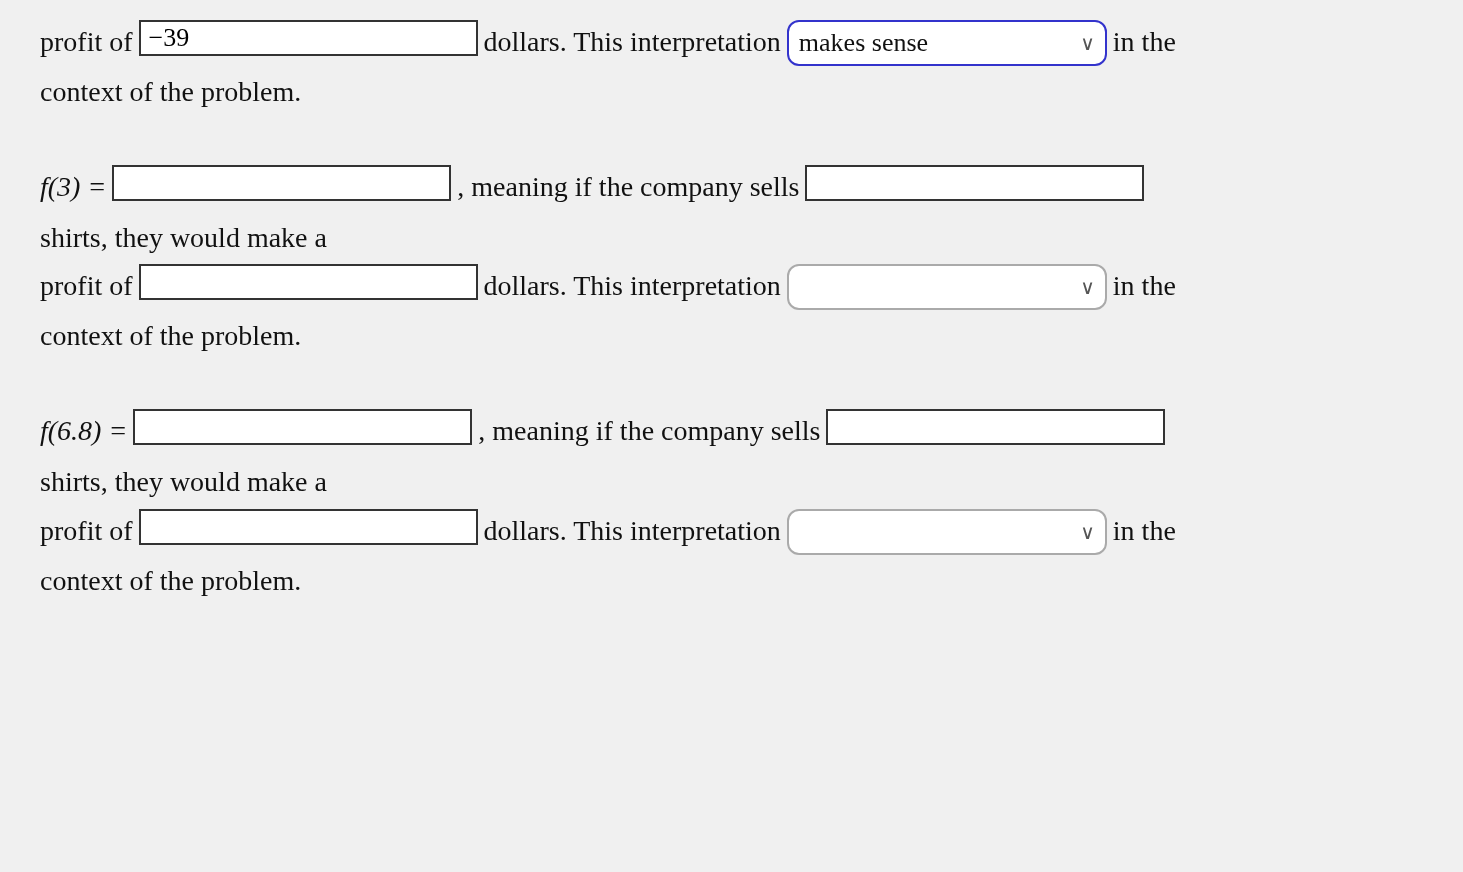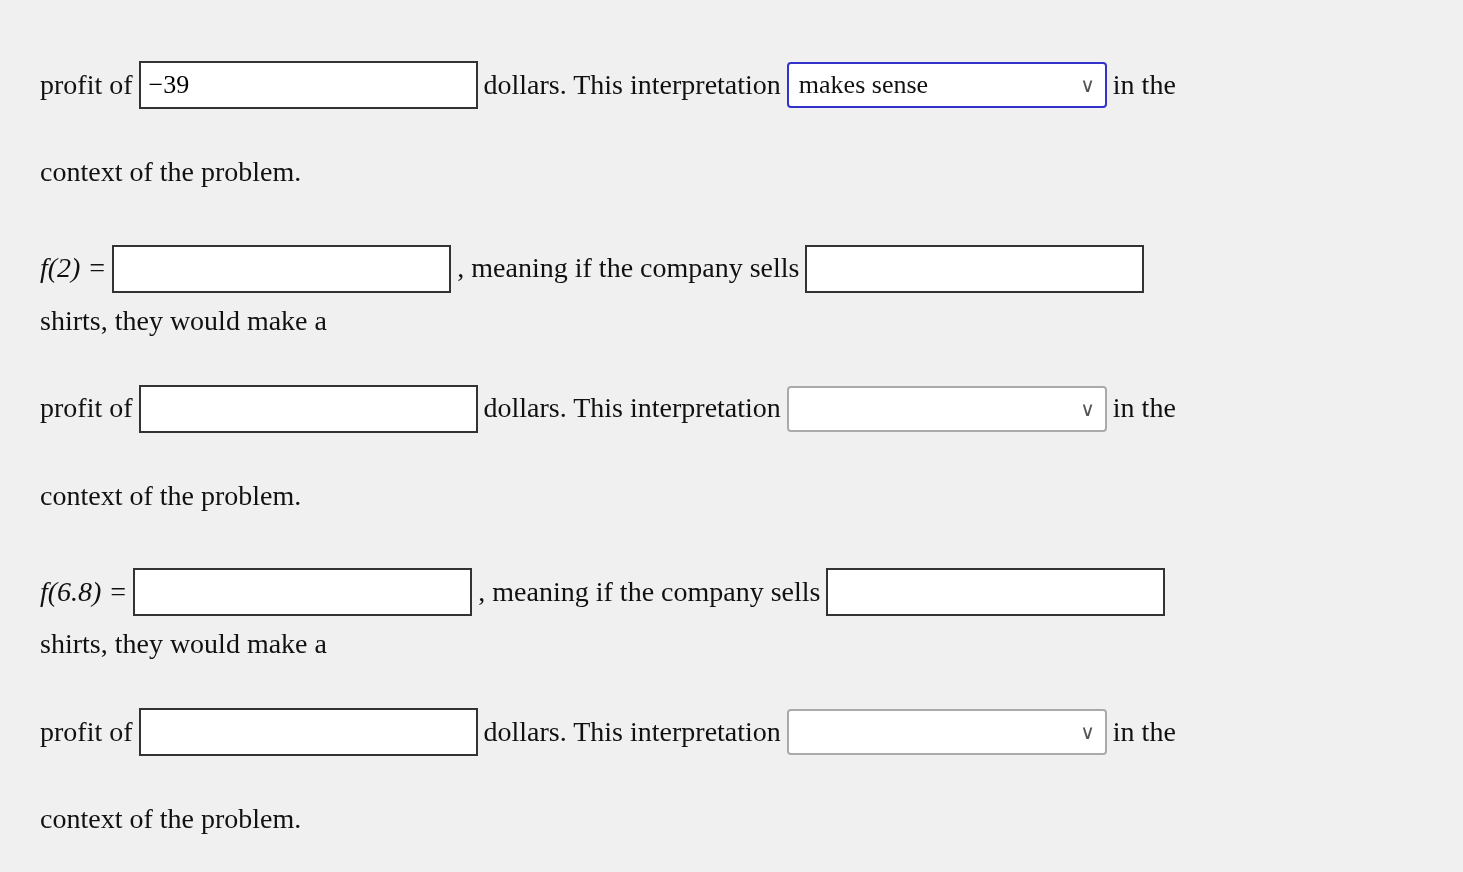--- a/index.html
+++ b/index.html
@@ -17,54 +17,53 @@
       width: 1463px;
       min-height: 872px;
     }
 
     .content {
       max-width: 1380px;
     }
 
     .line {
       display: flex;
-      align-items: center;
+      align-items: flex-start;
       flex-wrap: wrap;
       gap: 6px;
       line-height: 1.6;
       margin-bottom: 4px;
-      margin-top: 41px;
     }
 
     .text-input {
       display: inline-block;
       border: 2px solid #333;
       min-width: 90px;
-      height: 48px;
+      height: 36px;
       padding: 2px 8px;
       font-size: 26px;
       font-family: Georgia, serif;
       background: white;
       vertical-align: middle;
       outline: none;
     }
 
     .text-input.wide {
       min-width: 130px;
     }
 
     .text-input.prefilled {
       min-width: 80px;
     }
 
     .dropdown {
       display: inline-flex;
       align-items: center;
       border: 2.5px solid #3333cc;
-      border-radius: 4px;
+      border-radius: 12px;
       min-width: 320px;
       height: 46px;
       padding: 0 10px;
       font-size: 26px;
       font-family: Georgia, serif;
       background: white;
       vertical-align: middle;
       cursor: pointer;
       position: relative;
       justify-content: space-between;
@@ -105,21 +104,21 @@
       </div>
       <span>in the</span>
     </div>
     <div class="line">
       <span>context of the problem.</span>
     </div>
   </div>
 
   <div class="section">
     <div class="line">
-      <span class="math">f(2) =</span>
+      <span class="math">f(3) =</span>
       <input type="text" class="text-input wide" value="" style="">
       <span>, meaning if the company sells</span>
       <input type="text" class="text-input" value="" style="">
       <span>shirts, they would make a</span>
     </div>
     <div class="line">
       <span>profit of</span>
       <input type="text" class="text-input wide" value="" style="">
       <span>dollars. This interpretation</span>
       <div class="dropdown empty">

